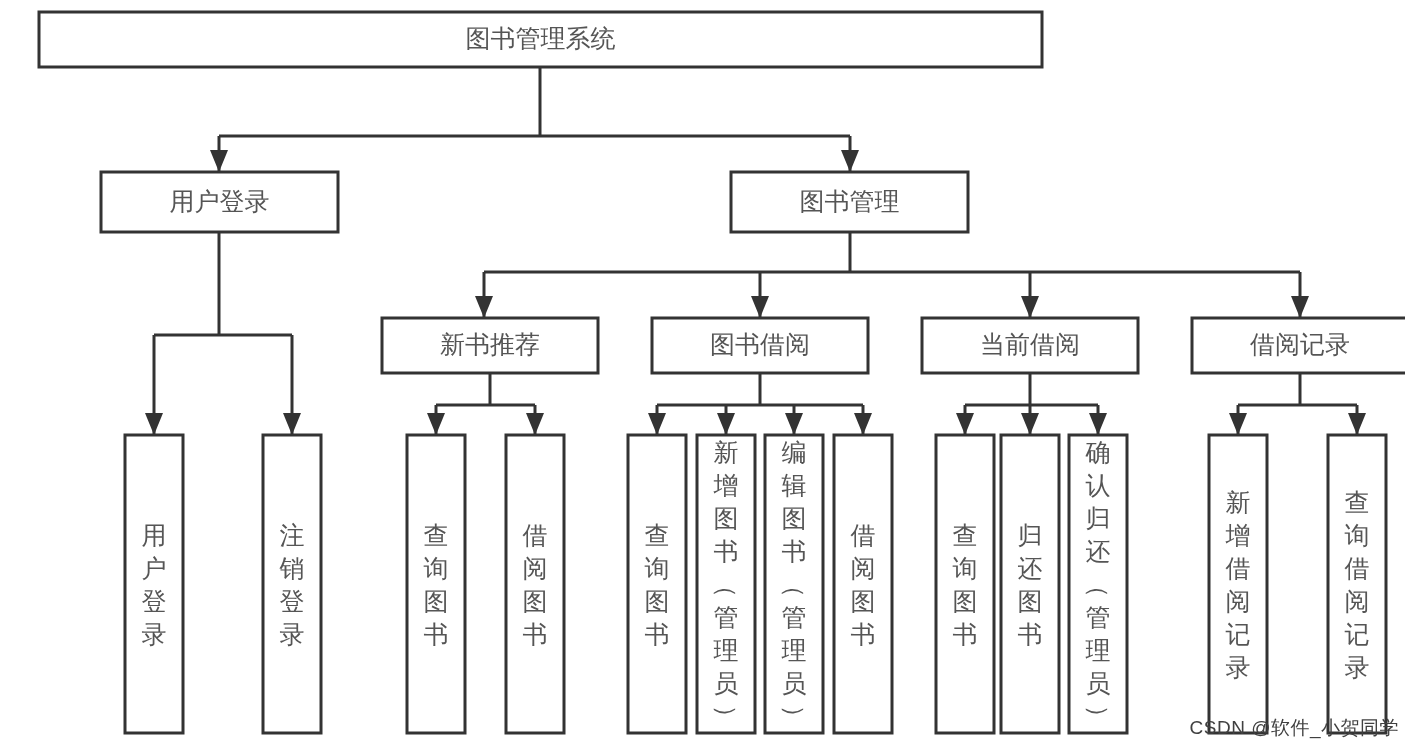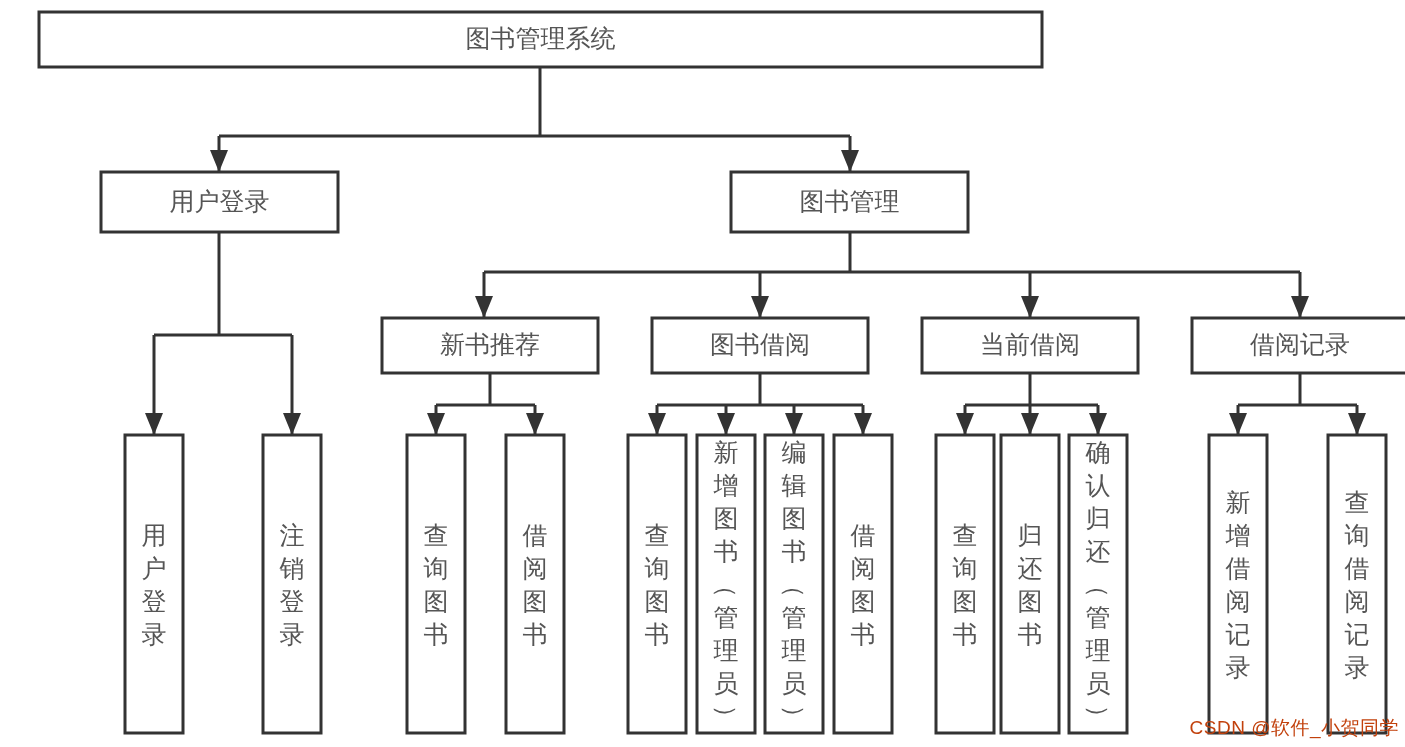--- a/index.html
+++ b/index.html
@@ -56,21 +56,21 @@
     font-family: "Liberation Sans", "DejaVu Sans", sans-serif;
     font-size: 25px;
     text-anchor: middle;
   }
   .watermark-text {
     position: absolute;
     right: 26px;
     bottom: 6px;
     font-family: "Liberation Sans", "DejaVu Sans", sans-serif;
     font-size: 19px;
-    color: #c2410c;
+    color: #404040;
     white-space: nowrap;
     letter-spacing: 0.5px;
     user-select: none;
   }
 </style>
 </head>
 <body>
 
 <div id="diagram-root">
   <svg class="diagram-canvas" id="diagram-svg" viewBox="0 0 1405 747" xmlns="http://www.w3.org/2000/svg">

